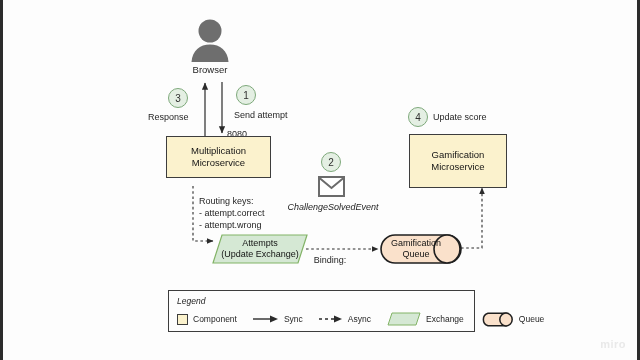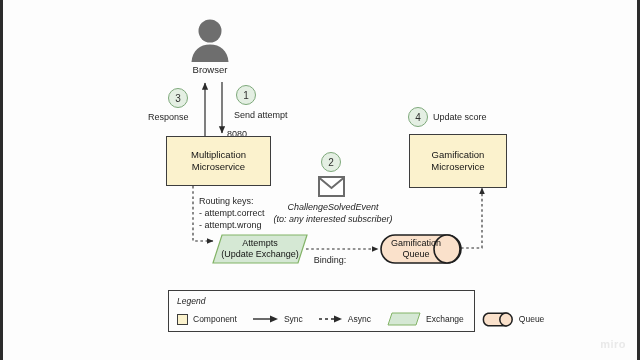--- a/index.html
+++ b/index.html
@@ -144,21 +144,21 @@
 
   <div class="badge" style="left:236px;top:85px;">1</div>
   <div class="lbl" style="left:222px;top:110px;margin-left:12px;">Send attempt</div>
   <div class="lbl" style="left:227px;top:129px;">8080</div>
 
   <div class="badge" style="left:321px;top:152px;">2</div>
 
   <div class="badge" style="left:408px;top:107px;">4</div>
   <div class="lbl" style="left:433px;top:112px;text-align:center;">Update score</div>
 
-  <div class="component" style="left:166px;top:136px;width:105px;height:50px;text-align:center;">
+  <div class="component" style="left:166px;top:136px;width:105px;height:42px;text-align:center;">
     <span>
       <span>Multiplication</span><br>
       <span>Microservice</span>
     </span>
   </div>
 
   <div class="component" style="left:409px;top:134px;width:98px;height:54px;">
     <span>
       <span>Gamification</span><br>
       <span>Microservice</span>
@@ -169,21 +169,20 @@
   <div class="lbl" style="left:199px;top:208px;">- attempt.correct</div>
   <div class="lbl" style="left:199px;top:220px;">- attempt.wrong</div>
 
   <div class="abs" style="left:318px;top:176px;">
     <svg width="27" height="21" viewBox="0 0 27 21" aria-hidden="true">
       <rect x="1" y="1" width="25" height="19" fill="#ffffff" stroke="#6b6b6b" stroke-width="2"></rect>
       <path d="M1.5,2 L13.5,12 L25.5,2" fill="none" stroke="#6b6b6b" stroke-width="2"></path>
     </svg>
   </div>
   <div class="lbl italic center" style="left:268px;top:202px;width:130px;">ChallengeSolvedEvent</div>
-  <div class="lbl italic center" style="left:258px;top:214px;width:150px;">(to: any interested subscriber)</div>
 
   <div class="exchange" style="left:212px;top:234px;width:96px;height:30px;">
     <svg class="shape" viewBox="0 0 96 30" preserveAspectRatio="none" aria-hidden="true">
       <polygon points="10,1 95,1 86,29 1,29" fill="#d5e8d4" stroke="#82b366" stroke-width="1.2"></polygon>
     </svg>
     <div class="txt">
       <span>Attempts</span><br>
       <span>(Update Exchange)</span>
     </div>
   </div>

